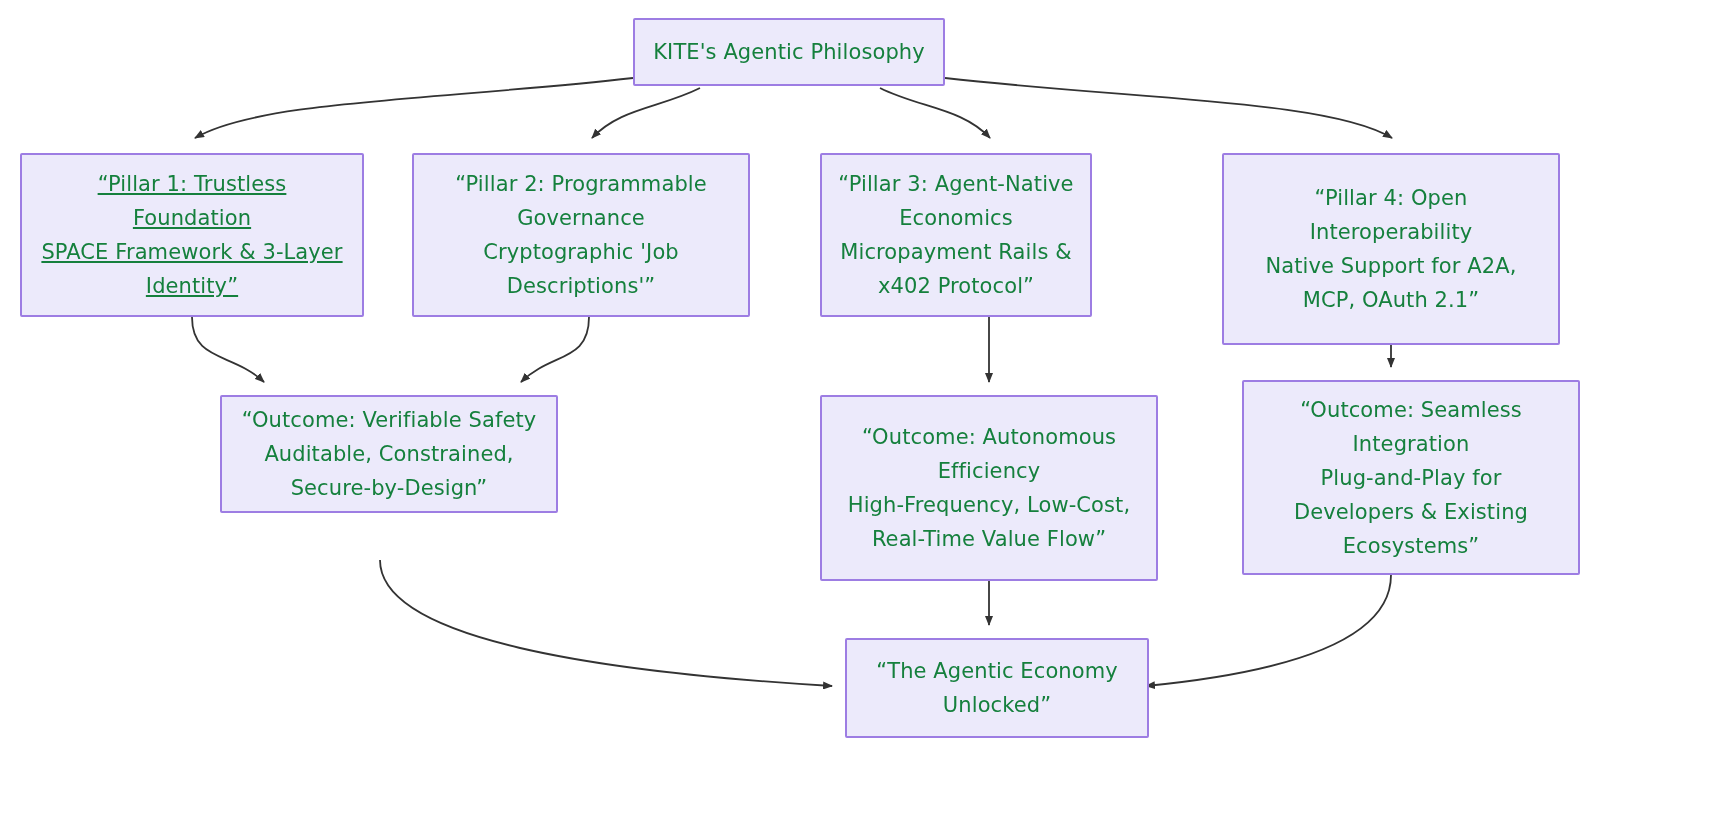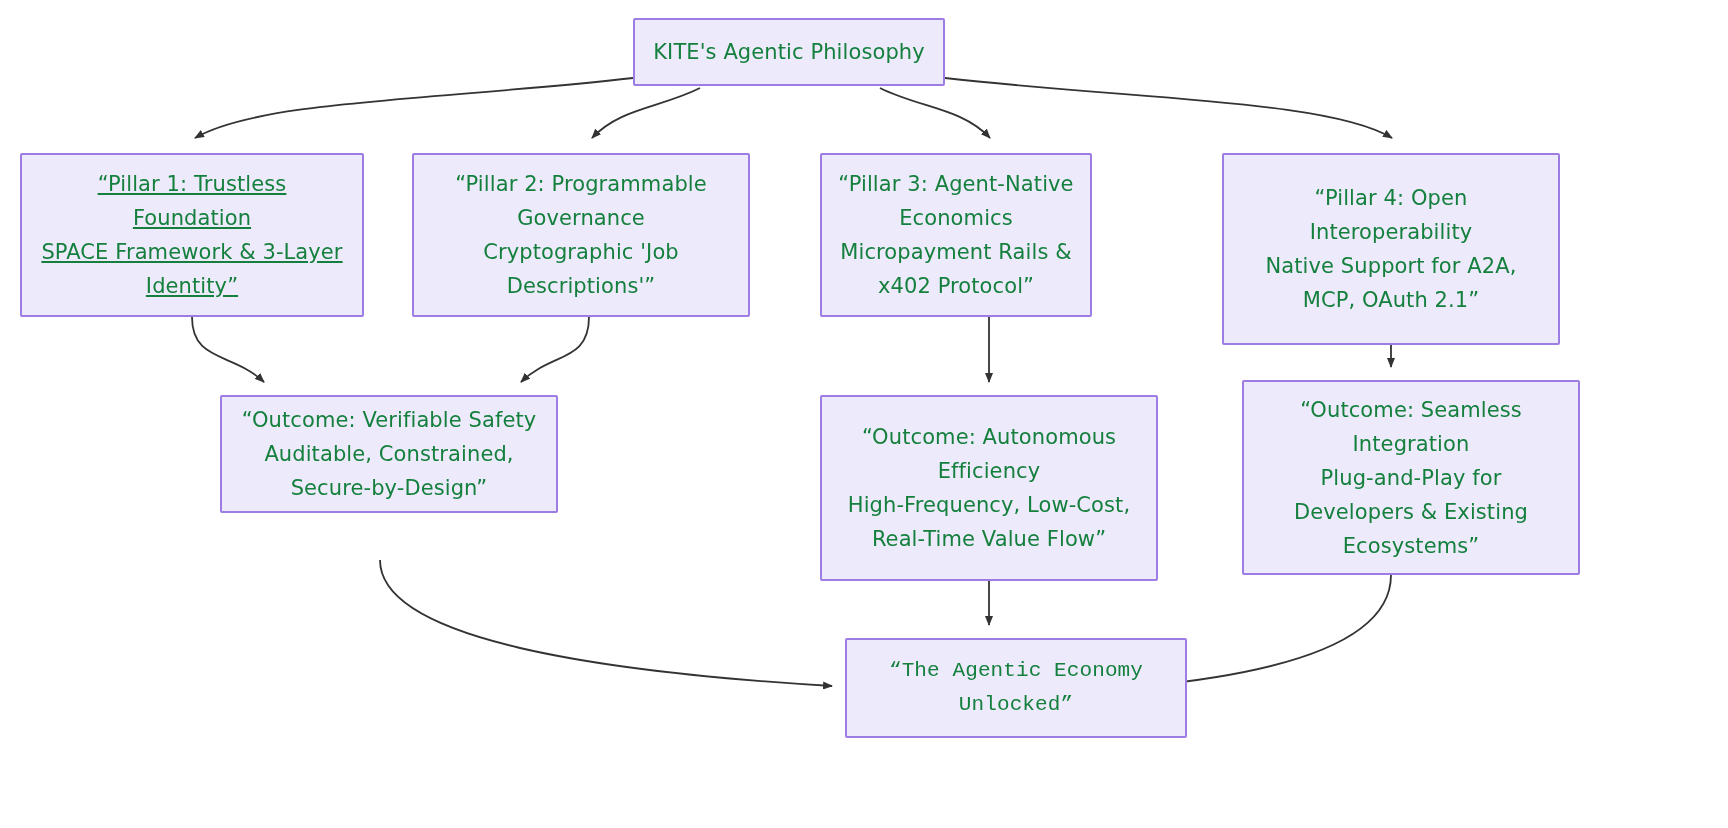--- a/index.html
+++ b/index.html
@@ -47,21 +47,21 @@
     white-space: pre-line;
   }
   #node-root   { left: 633px;  top: 18px;  width: 312px; height: 68px;  font-size: 21px; }
   #node-p1     { left: 20px;   top: 153px; width: 344px; height: 164px; text-decoration: underline; }
   #node-p2     { left: 412px;  top: 153px; width: 338px; height: 164px; }
   #node-p3     { left: 820px;  top: 153px; width: 272px; height: 164px; }
   #node-p4     { left: 1222px; top: 153px; width: 338px; height: 192px; }
   #node-o1     { left: 220px;  top: 395px; width: 338px; height: 118px; }
   #node-o2     { left: 820px;  top: 395px; width: 338px; height: 186px; }
   #node-o3     { left: 1222px; top: 380px; width: 338px; height: 195px; margin-left: 20px; }
-  #node-final  { left: 845px;  top: 638px; width: 342px; height: 100px; font-family: Liberation Mono, monospace; }
+  #node-final  { left: 845px;  top: 638px; width: 304px; height: 100px; }
 </style>
 </head>
 <body>
 
 <div id="canvas">
 
   <svg id="edge-layer" viewBox="0 0 1728 828" xmlns="http://www.w3.org/2000/svg">
     <defs>
       <marker id="arrow" markerWidth="10" markerHeight="8" refX="9" refY="4" orient="auto" markerUnits="userSpaceOnUse">
         <path d="M0,0 L10,4 L0,8 z" fill="#333333"></path>

